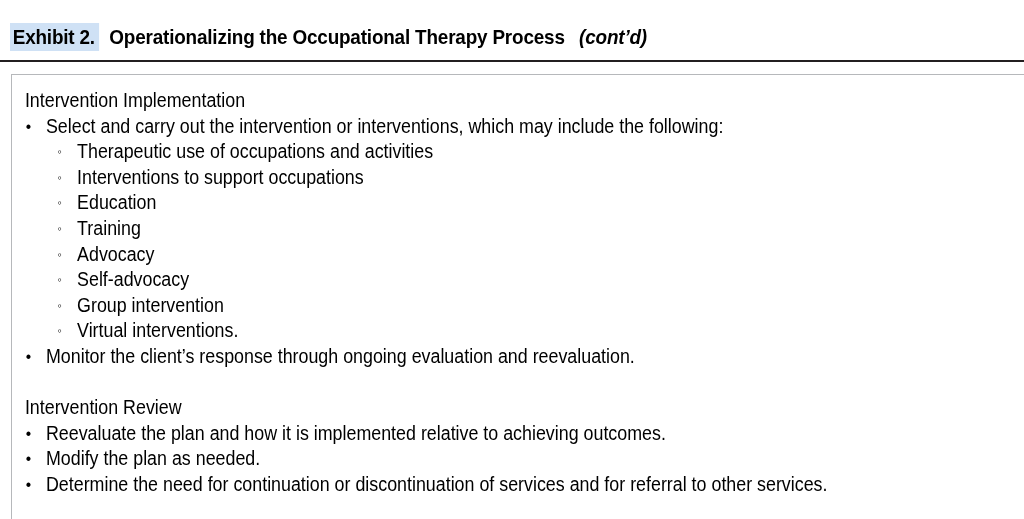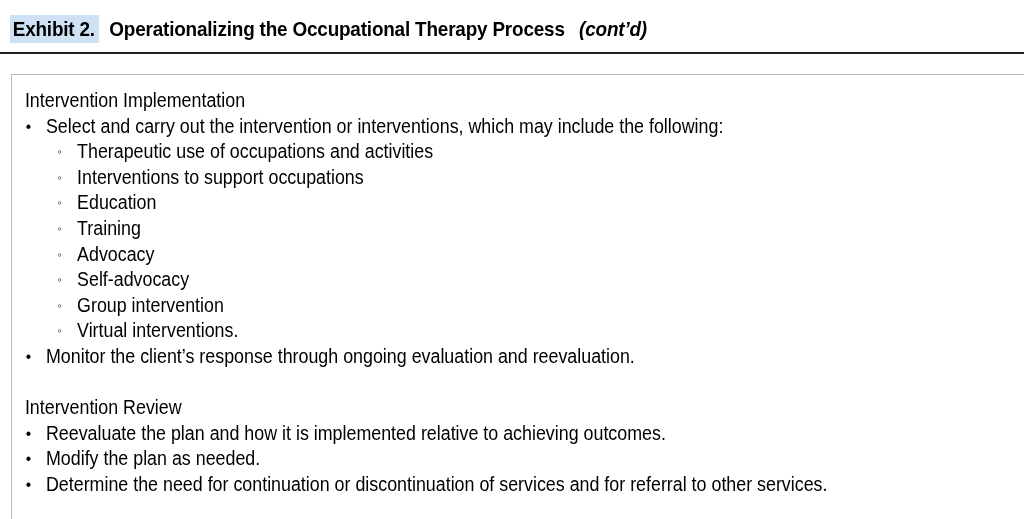--- a/index.html
+++ b/index.html
@@ -13,21 +13,21 @@
     overflow: hidden;
     font-family: "Liberation Sans", sans-serif;
     color: #000000;
     -webkit-font-smoothing: antialiased;
   }
 
   
   .exhibit-header {
     position: absolute;
     left: 0;
-    top: 0;
+    top: 8px;
     width: 998px;
     height: 53px;
     box-sizing: border-box;
   }
   .header-line {
     position: absolute;
     left: 10px;
     top: 15px;
     white-space: nowrap;
     font-size: 21px;

